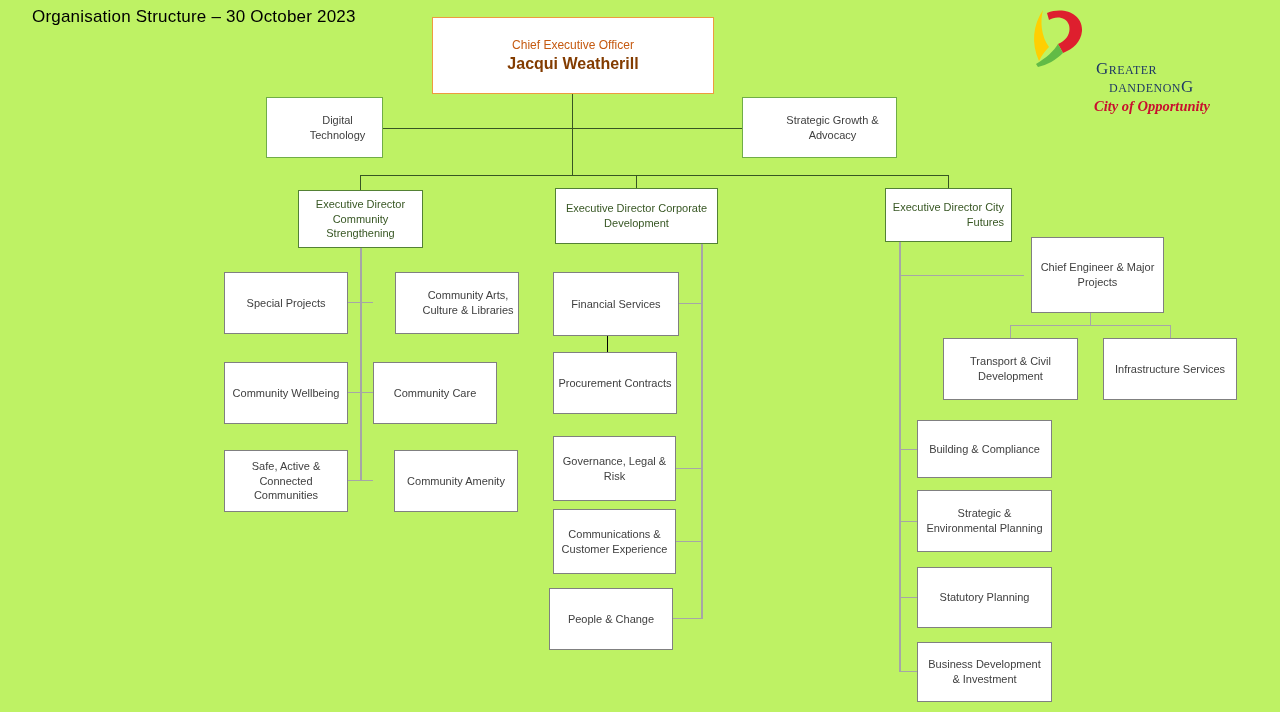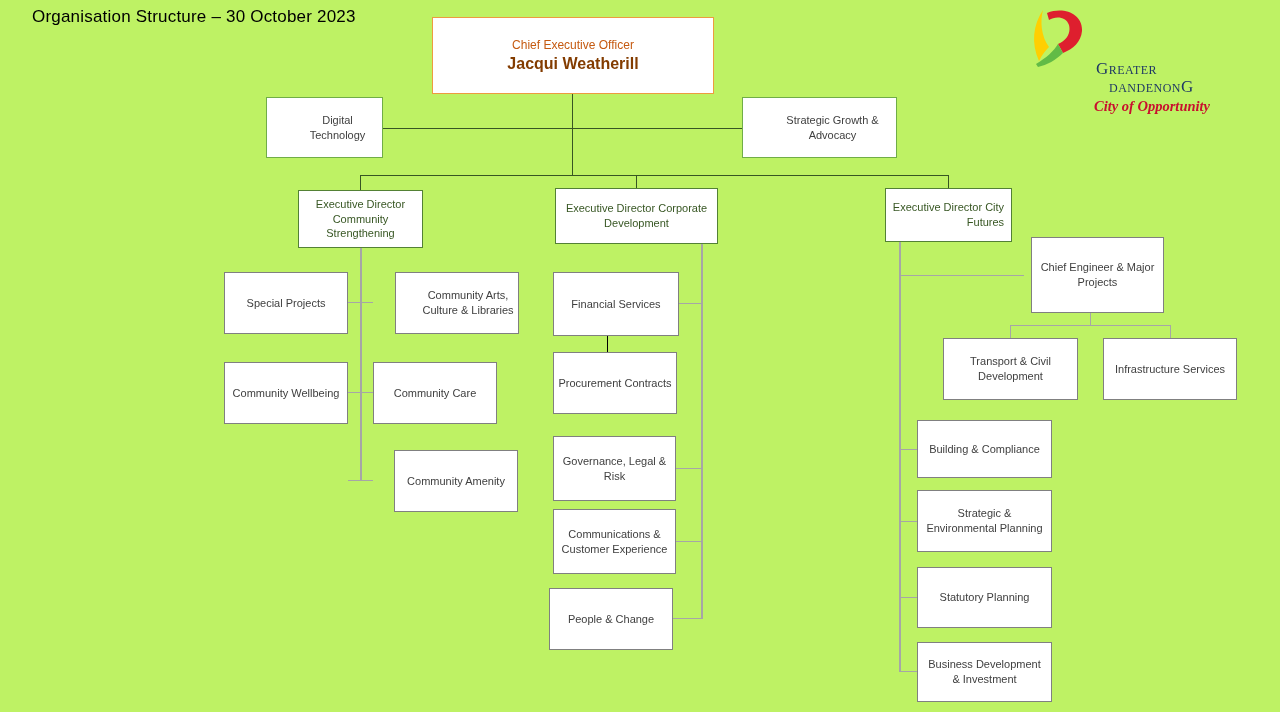--- a/index.html
+++ b/index.html
@@ -120,20 +120,25 @@
   <div class="node" style="left:395px;top:272px;width:124px;height:62px;padding-left:24px;">
     <span>Community Arts,
 Culture &amp; Libraries</span>
   </div>
   <div class="node" style="left:224px;top:362px;width:124px;height:62px;">
     <span>Community Wellbeing</span>
   </div>
   <div class="node" style="left:373px;top:362px;width:124px;height:62px;">
     <span>Community Care</span>
   </div>
+  <div class="node" style="left:224px;top:450px;width:124px;height:62px;">
+    <span>Safe, Active &amp;
+Connected
+Communities</span>
+  </div>
   <div class="node" style="left:394px;top:450px;width:124px;height:62px;justify-content:center;">
     <span>Community Amenity</span>
   </div>
 
   <div class="node" style="left:553px;top:272px;width:126px;height:64px;">
     <span>Financial Services</span>
   </div>
   <div class="node" style="left:553px;top:352px;width:124px;height:62px;">
     <span>Procurement Contracts</span>
   </div>

